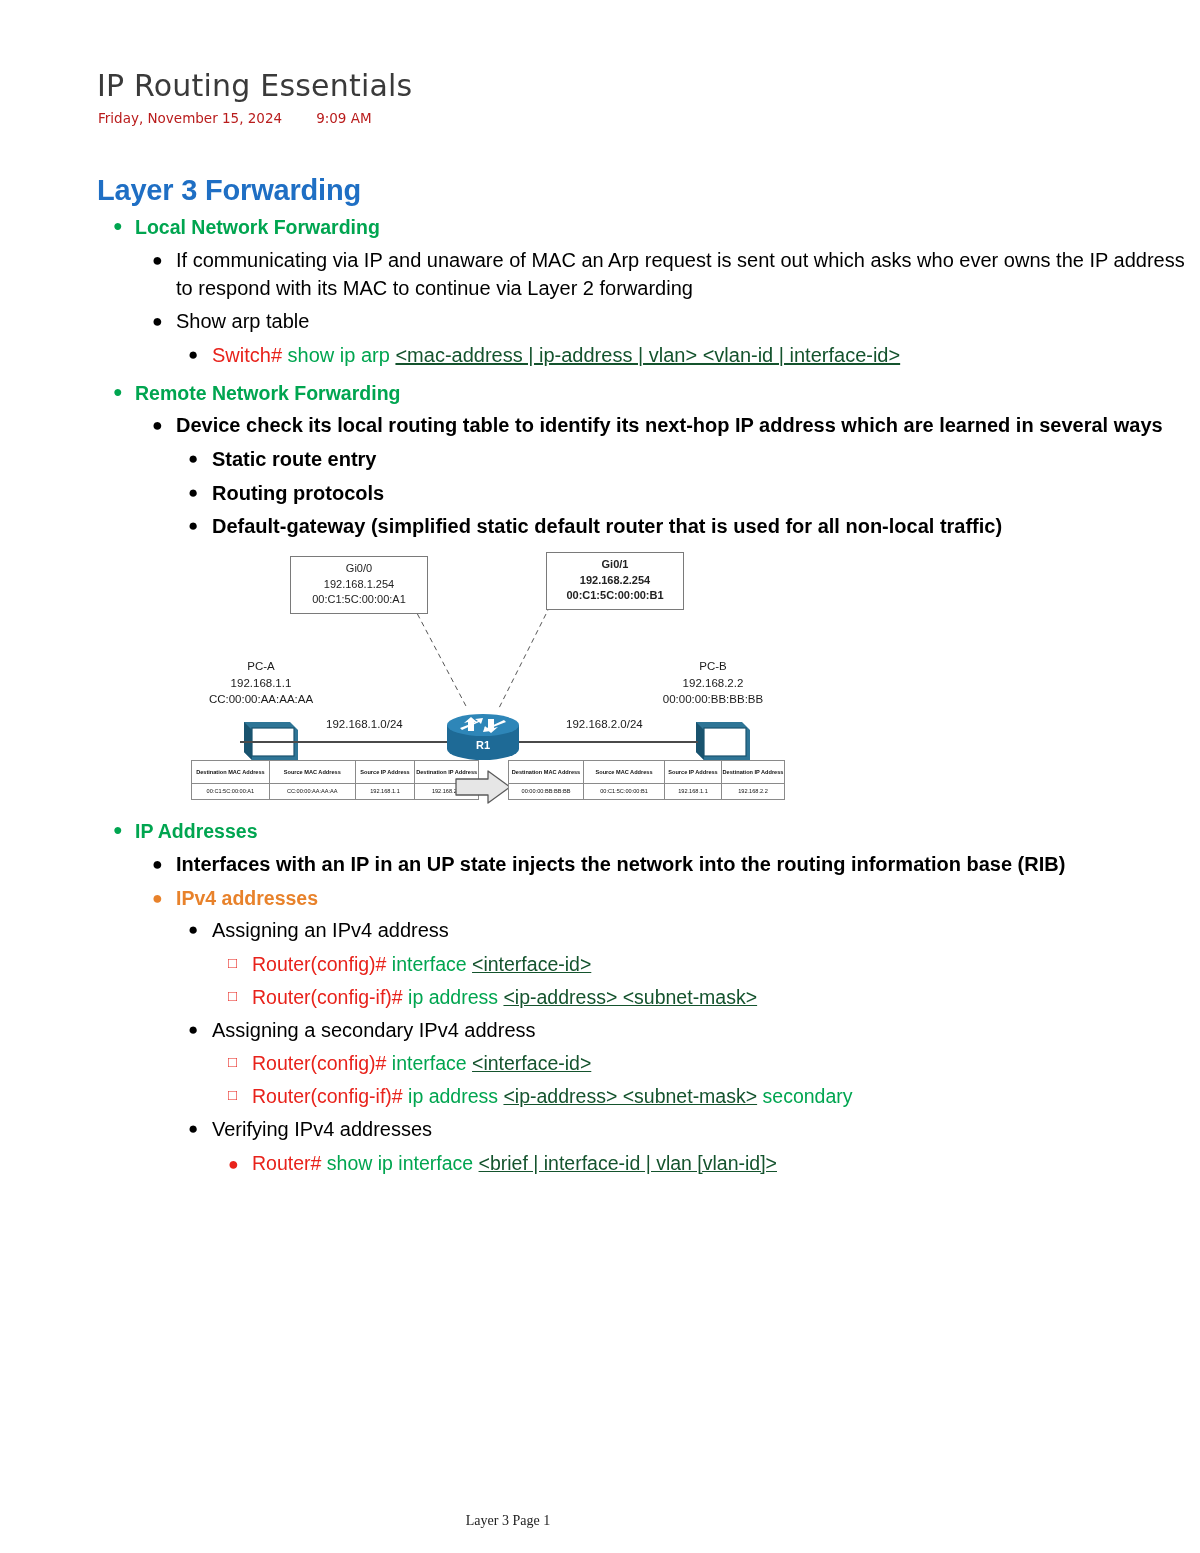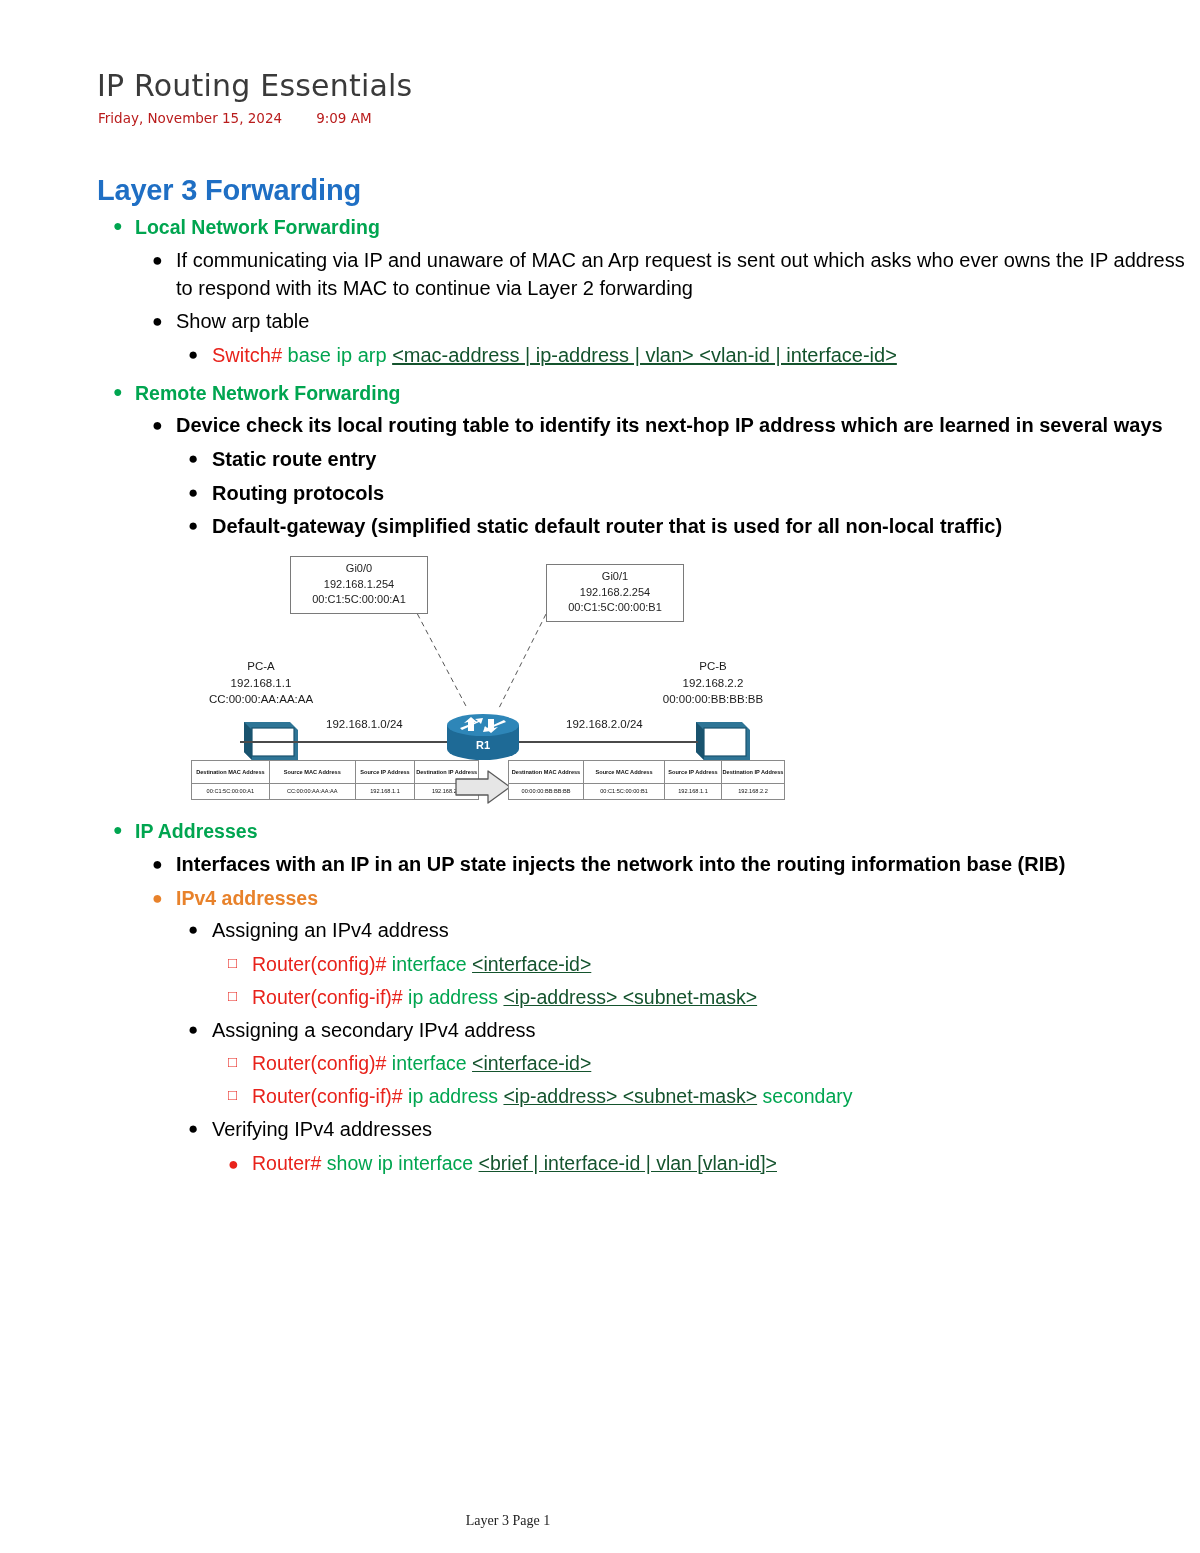--- a/index.html
+++ b/index.html
@@ -119,21 +119,21 @@
     <div class="sp-2"></div>
 
     <div class="row lv2">
       <span class="bul black">●</span>
       <span class="txt t-body">Show arp table</span>
     </div>
     <div class="sp-2"></div>
 
     <div class="row lv3">
       <span class="bul black">●</span>
-      <span class="txt t-cmd"><span class="red">Switch#</span> <span class="cmdgreen">base ip arp</span> <span class="purple">&lt;mac-address | ip-address | vlan&gt; &lt;vlan-id | interface-id&gt;</span></span>
+      <span class="txt t-cmd"><span class="red">Switch#</span> <span class="cmdgreen">show ip arp</span> <span class="purple">&lt;mac-address | ip-address | vlan&gt; &lt;vlan-id | interface-id&gt;</span></span>
     </div>
     <div class="sp-4"></div>
 
     <div class="row lv1">
       <span class="bul green">●</span>
       <span class="txt t-head green">Remote Network Forwarding</span>
     </div>
     <div class="sp-2"></div>
 
     <div class="row lv2">
@@ -164,21 +164,21 @@
       <line x1="223" y1="50" x2="281" y2="160" stroke="#555" stroke-width="1" stroke-dasharray="5 4"></line>
       <line x1="368" y1="50" x2="313" y2="160" stroke="#555" stroke-width="1" stroke-dasharray="5 4"></line>
     </svg>
 
     <div class="ifbox" style="left:104px;top:8px;width:124px;">
       <div>Gi0/0</div>
       <div>192.168.1.254</div>
       <div>00:C1:5C:00:00:A1</div>
     </div>
 
-    <div class="ifbox" style="left:360px;top:16px;width:124px;">
+    <div class="ifbox" style="left:360px;top:4px;width:124px;font-weight:bold;">
       <div>Gi0/1</div>
       <div>192.168.2.254</div>
       <div>00:C1:5C:00:00:B1</div>
     </div>
 
     <div class="pclabel" style="left:0px;top:110px;width:150px;">
       <div>PC-A</div>
       <div>192.168.1.1</div>
       <div>CC:00:00:AA:AA:AA</div>
     </div>

